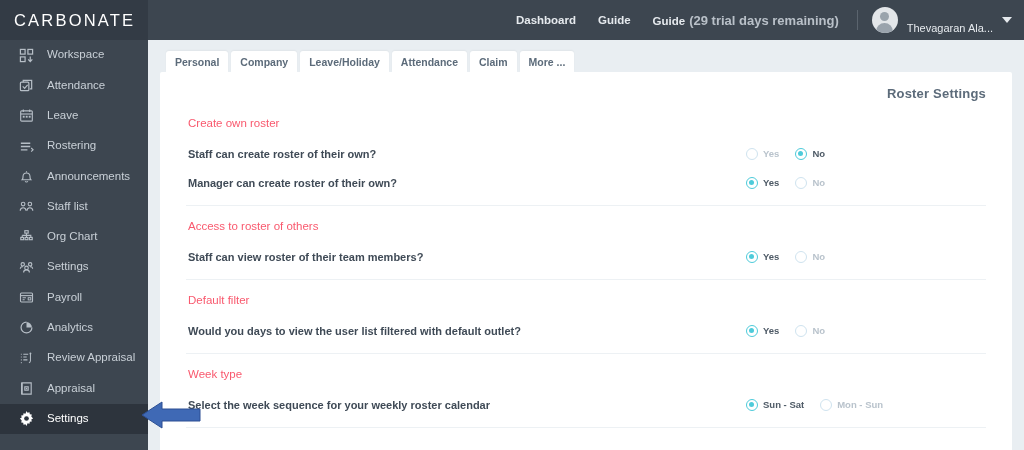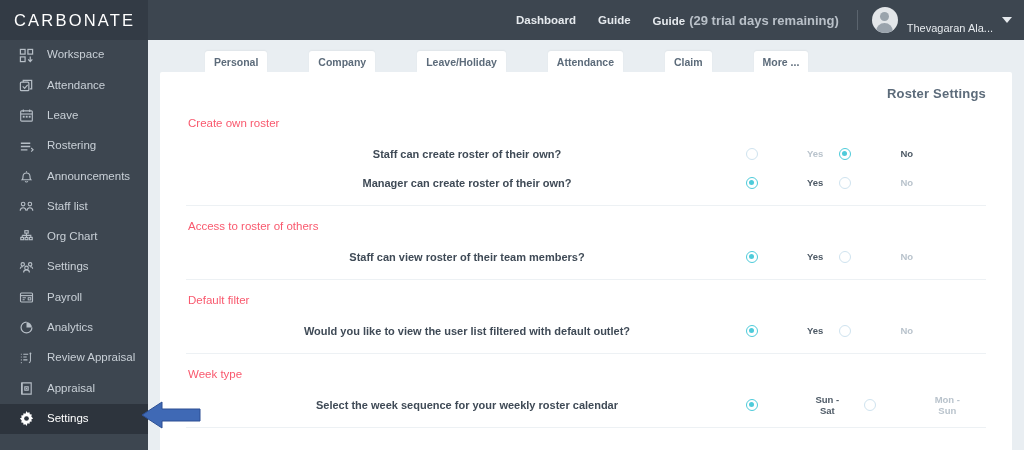--- a/index.html
+++ b/index.html
@@ -89,45 +89,44 @@
     padding: 10px 12px 0 12px;
   }
   .tabs { display: flex; align-items: flex-end; height: 22px; padding-left: 6px; }
   .tab {
     background: #ffffff; border-radius: 3px 3px 0 0;
     height: 21px; padding: 0 9px;
     display: flex; align-items: center;
     font-size: 10.5px; font-weight: bold; color: #5c6b7a;
     margin-right: 3px; white-space: nowrap;
     box-shadow: 0 -1px 2px rgba(0,0,0,0.04);
-    margin-left: 39px;
   }
   .card {
     background: #ffffff; height: 390px; width: 852px;
     border-radius: 2px 2px 0 0;
     padding: 14px 26px 0 26px;
     position: relative; overflow: hidden;
   }
   .card-title {
     text-align: right; font-size: 13px; font-weight: bold;
     color: #5c6b7a; margin-bottom: 16px; letter-spacing: .2px;
   }
   .section-head {
     color: #f9596e; font-size: 11.5px; margin: 0 0 13px 0; padding-left: 2px;
   }
   .setting-row {
     display: flex; align-items: center;
-    min-height: 23px; padding-left: 2px; margin-bottom: 6px; text-align: center;
+    min-height: 23px; padding-left: 2px; margin-bottom: 6px;
   }
   .setting-label {
     flex: 1; font-size: 11px; font-weight: bold; color: #3f4a56;
     white-space: nowrap;
   }
   .radio-group { display: flex; align-items: center; width: 240px; }
-  .radio-opt { display: flex; align-items: center; margin-right: 16px; gap: 44px; }
+  .radio-opt { display: flex; align-items: center; margin-right: 16px; }
   .radio-dot {
     width: 12px; height: 12px; border-radius: 50%;
     border: 1.5px solid #cfe3ef; background: #ffffff;
     margin-right: 5px; position: relative; flex: none;
   }
   .radio-opt.selected .radio-dot {
     border-color: #4ecbda; background: #ffffff;
   }
   .radio-opt.selected .radio-dot::after {
     content: ""; position: absolute; left: 2px; top: 2px;
@@ -393,21 +392,21 @@
             </label>
           </div>
         </div>
       </div>
 
       <div class="divider"></div>
 
       <div>
         <div class="section-head">Default filter</div>
         <div class="setting-row">
-          <div class="setting-label">Would you like to view the user list filtered with default outlet?</div>
+          <div class="setting-label">Would you days to view the user list filtered with default outlet?</div>
           <div class="radio-group">
             <label class="radio-opt selected">
               <span class="radio-dot"></span>
               <span class="radio-text">Yes</span>
             </label>
             <label class="radio-opt">
               <span class="radio-dot"></span>
               <span class="radio-text">No</span>
             </label>
           </div>

